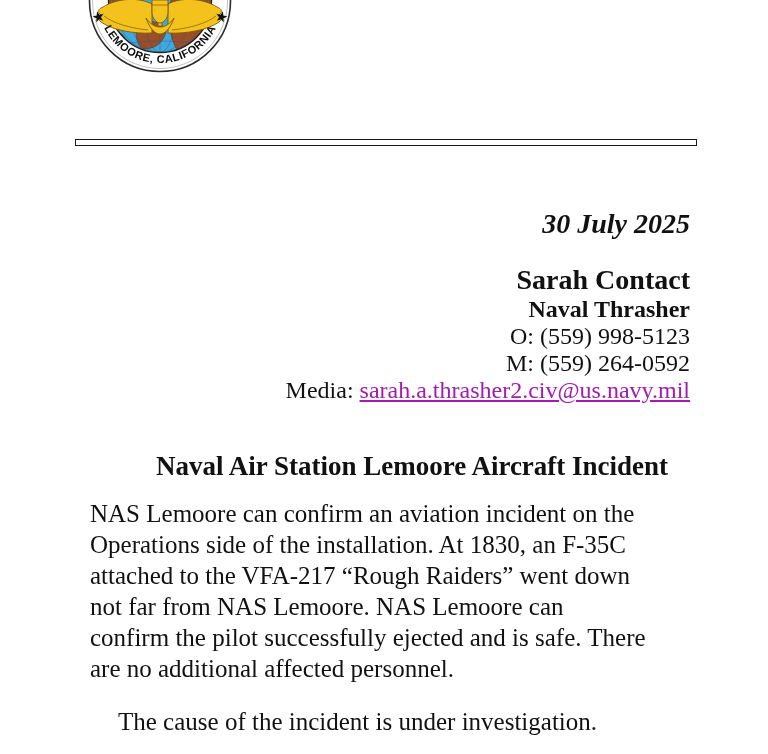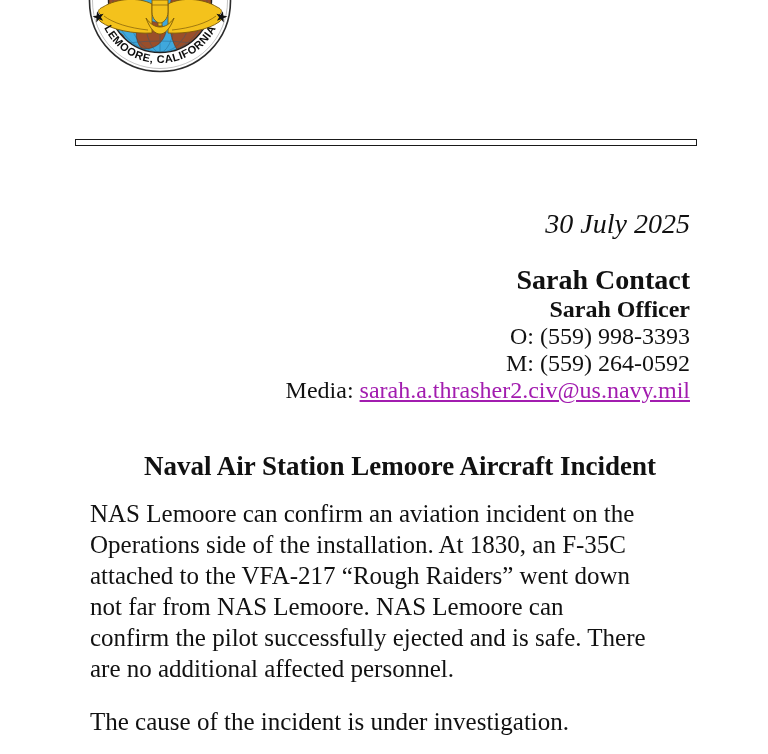--- a/index.html
+++ b/index.html
@@ -18,42 +18,42 @@
     position:absolute;left:75px;top:139px;
     width:620px;height:5px;
     border:1.6px solid #1a1a1a;background:#ffffff;
   }
   
   .right-block{
     position:absolute;right:78px;top:207px;
     text-align:right;white-space:nowrap;
   }
   .date-line{
-    font-size:28px;font-weight:normal;font-style:italic;
+    font-size:28px;font-weight:bold;font-style:italic;
     line-height:34px;margin-bottom:22px;
   }
   .contact-heading{font-size:28px;font-weight:bold;line-height:33px;}
   .contact-name{font-size:24px;font-weight:bold;line-height:27px;}
   .contact-line{font-size:24px;line-height:27px;}
   .email-link{
     color:#a21caf;text-decoration:underline;margin-left:6px;
   }
   
   .headline{
-    position:absolute;left:92px;top:450px;width:616px;
+    position:absolute;left:104px;top:450px;width:616px;
     margin:0;text-align:center;
     font-size:27px;font-weight:bold;line-height:33px;
   }
   
   .body-text{
     position:absolute;left:90px;top:498px;width:620px;
     font-size:25px;line-height:31px;
   }
   .para{white-space:pre-line;margin:0;}
-  .para + .para{margin-top:22px;}
+  .para + .para{margin-top:22px;margin-left:28px;}
 </style>
 </head>
 <body>
 
 <div class="page">
 
   <svg class="seal" width="148" height="76" viewBox="86 0 148 76" aria-hidden="true">
     <defs>
       <clipPath id="globeClip">
           <circle cx="160" cy="1" r="51.5"></circle>
@@ -104,22 +104,22 @@
       <path transform="translate(98.5,17) rotate(-14)" d="M0,-6 L1.41,-1.94 L5.71,-1.85 L2.28,0.74 L3.53,4.85 L0,2.4 L-3.53,4.85 L-2.28,0.74 L-5.71,-1.85 L-1.41,-1.94 Z"></path>
       <path transform="translate(221.5,17) rotate(14)" d="M0,-6 L1.41,-1.94 L5.71,-1.85 L2.28,0.74 L3.53,4.85 L0,2.4 L-3.53,4.85 L-2.28,0.74 L-5.71,-1.85 L-1.41,-1.94 Z"></path>
     </g>
   </svg>
 
   <div class="rule"></div>
 
   <div class="right-block">
     <div class="date-line">30 July 2025</div>
     <div class="contact-heading">Sarah Contact</div>
-    <div class="contact-name">Sarah Officer</div>
-    <div class="contact-line">O: (559) 998-3393</div>
+    <div class="contact-name">Naval Thrasher</div>
+    <div class="contact-line">O: (559) 998-5123</div>
     <div class="contact-line">M: (559) 264-0592</div>
     <div class="contact-line">
       <span>Media:</span><a class="email-link" href="#">sarah.a.thrasher2.civ@us.navy.mil</a>
     </div>
   </div>
 
   <h1 class="headline">Naval Air Station Lemoore Aircraft Incident</h1>
 
   <div class="body-text">
     <p class="para">NAS Lemoore can confirm an aviation incident on the

